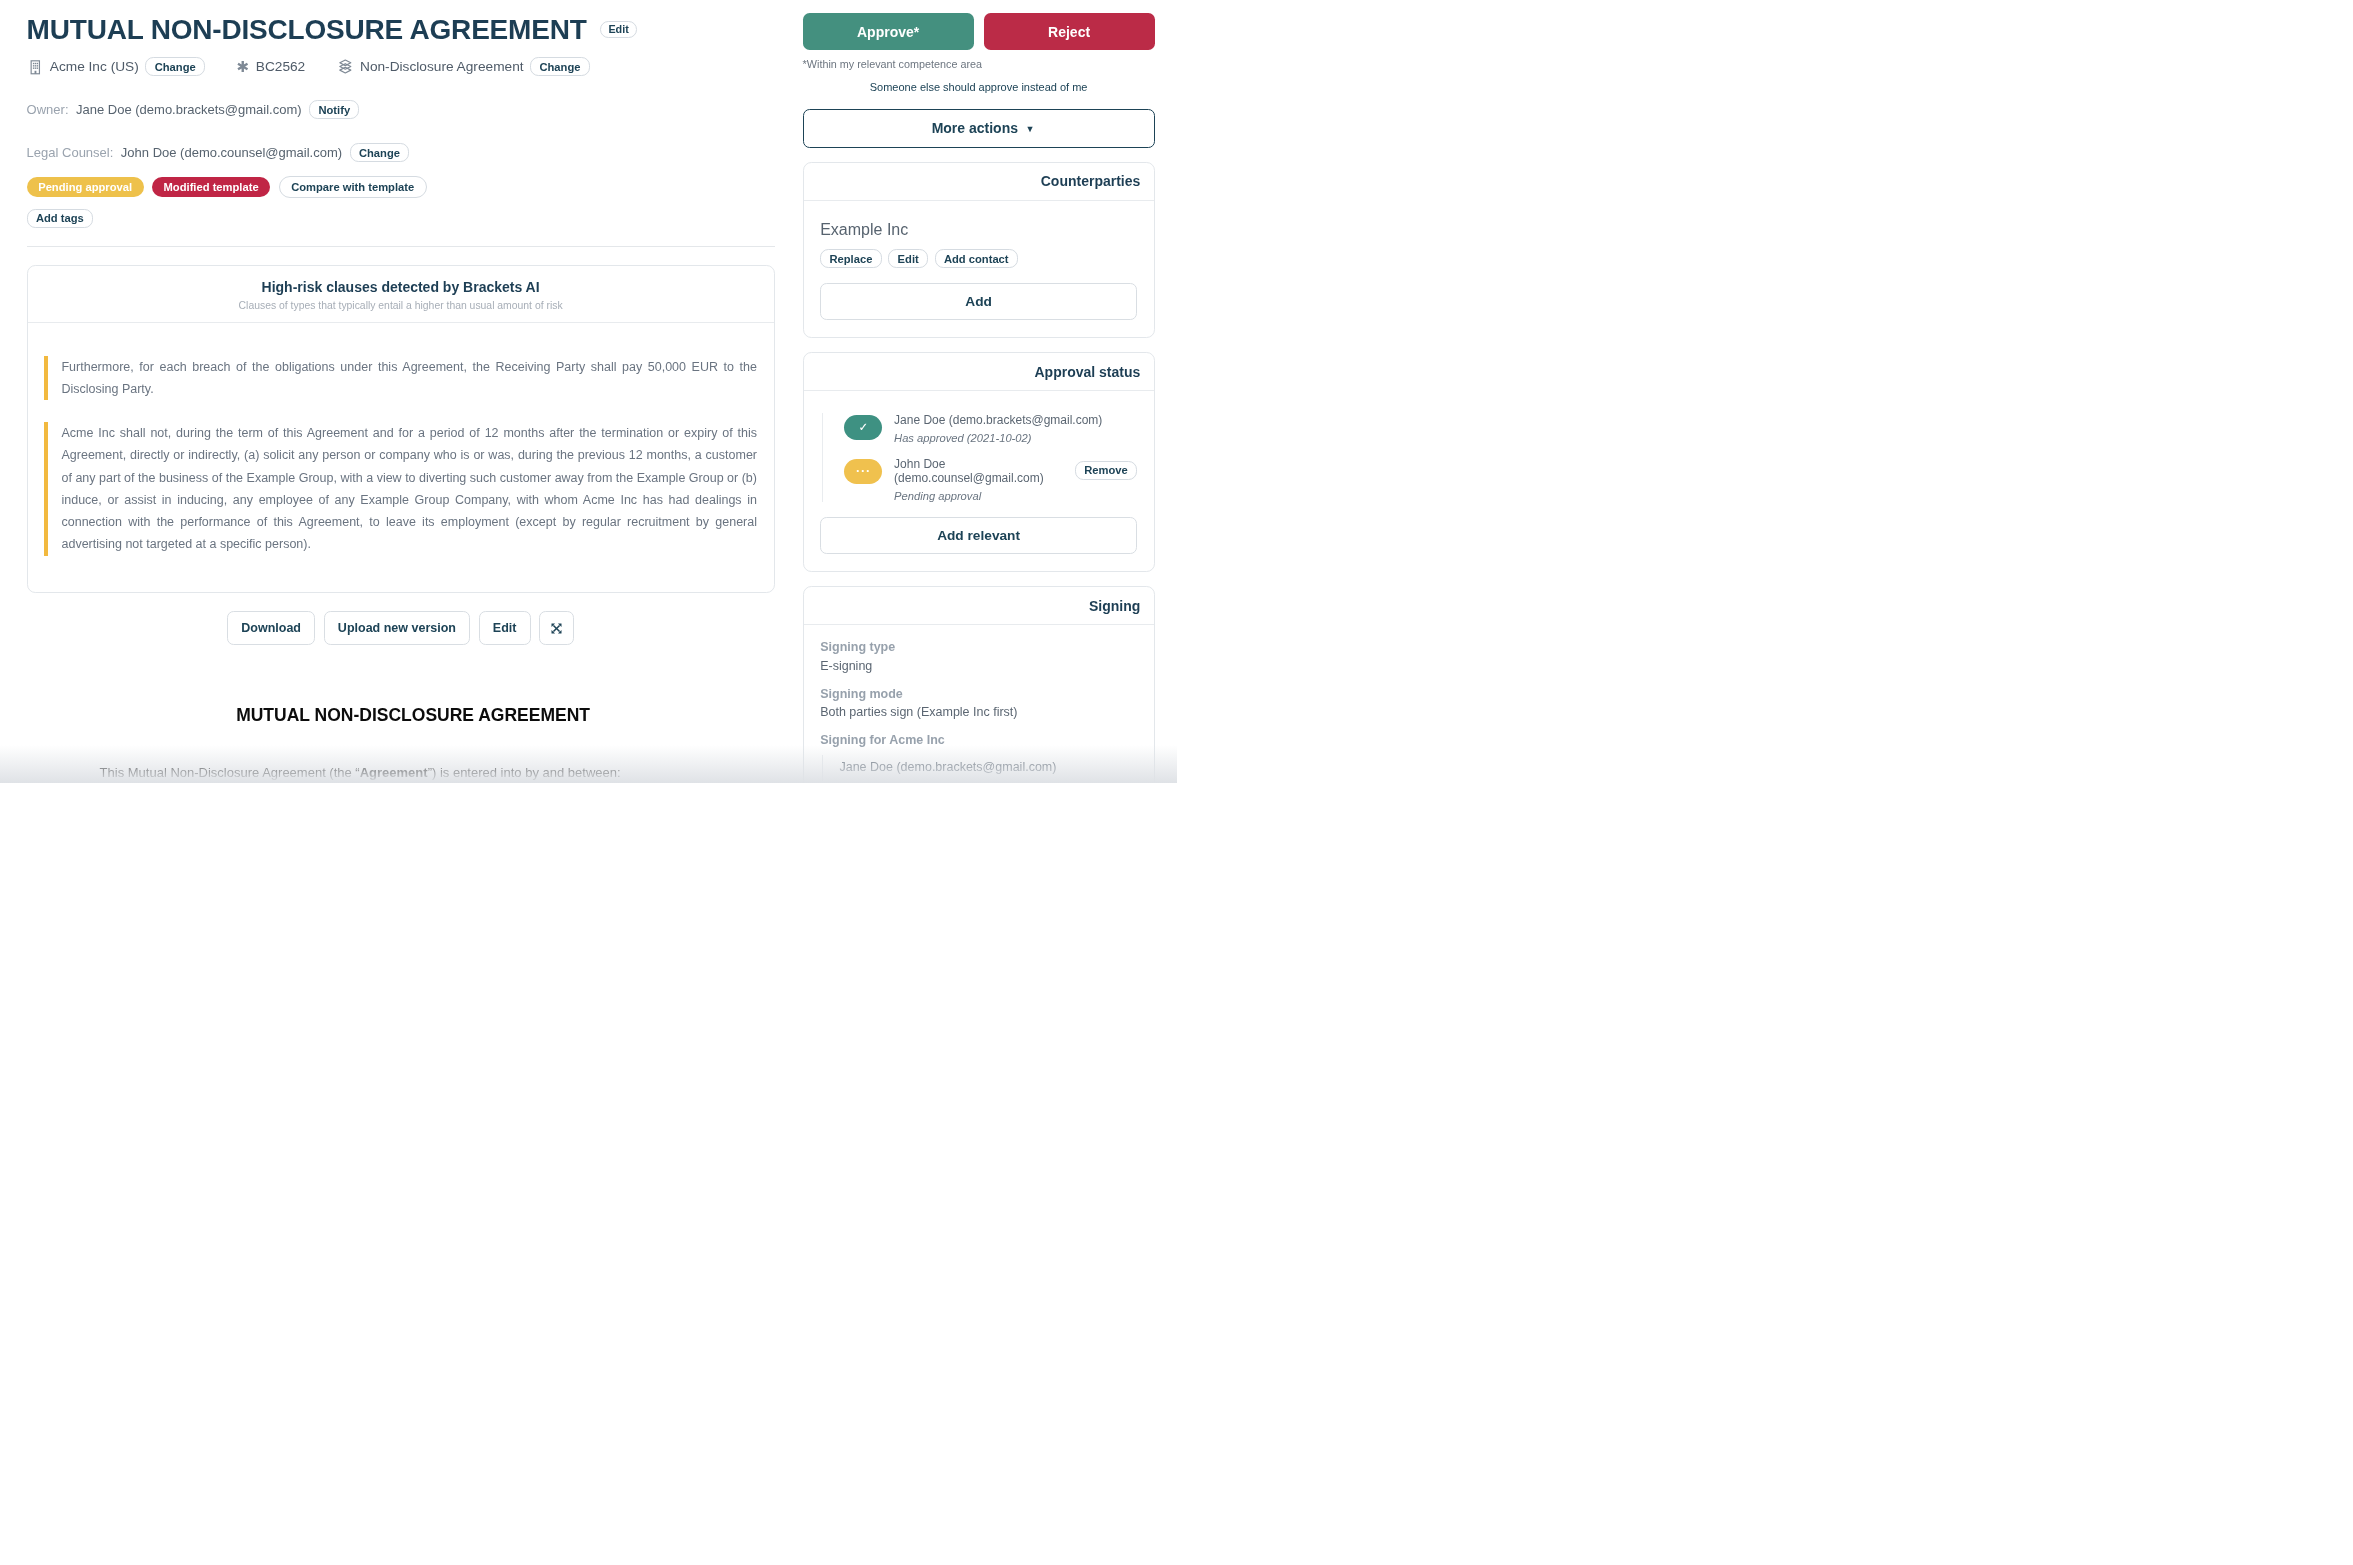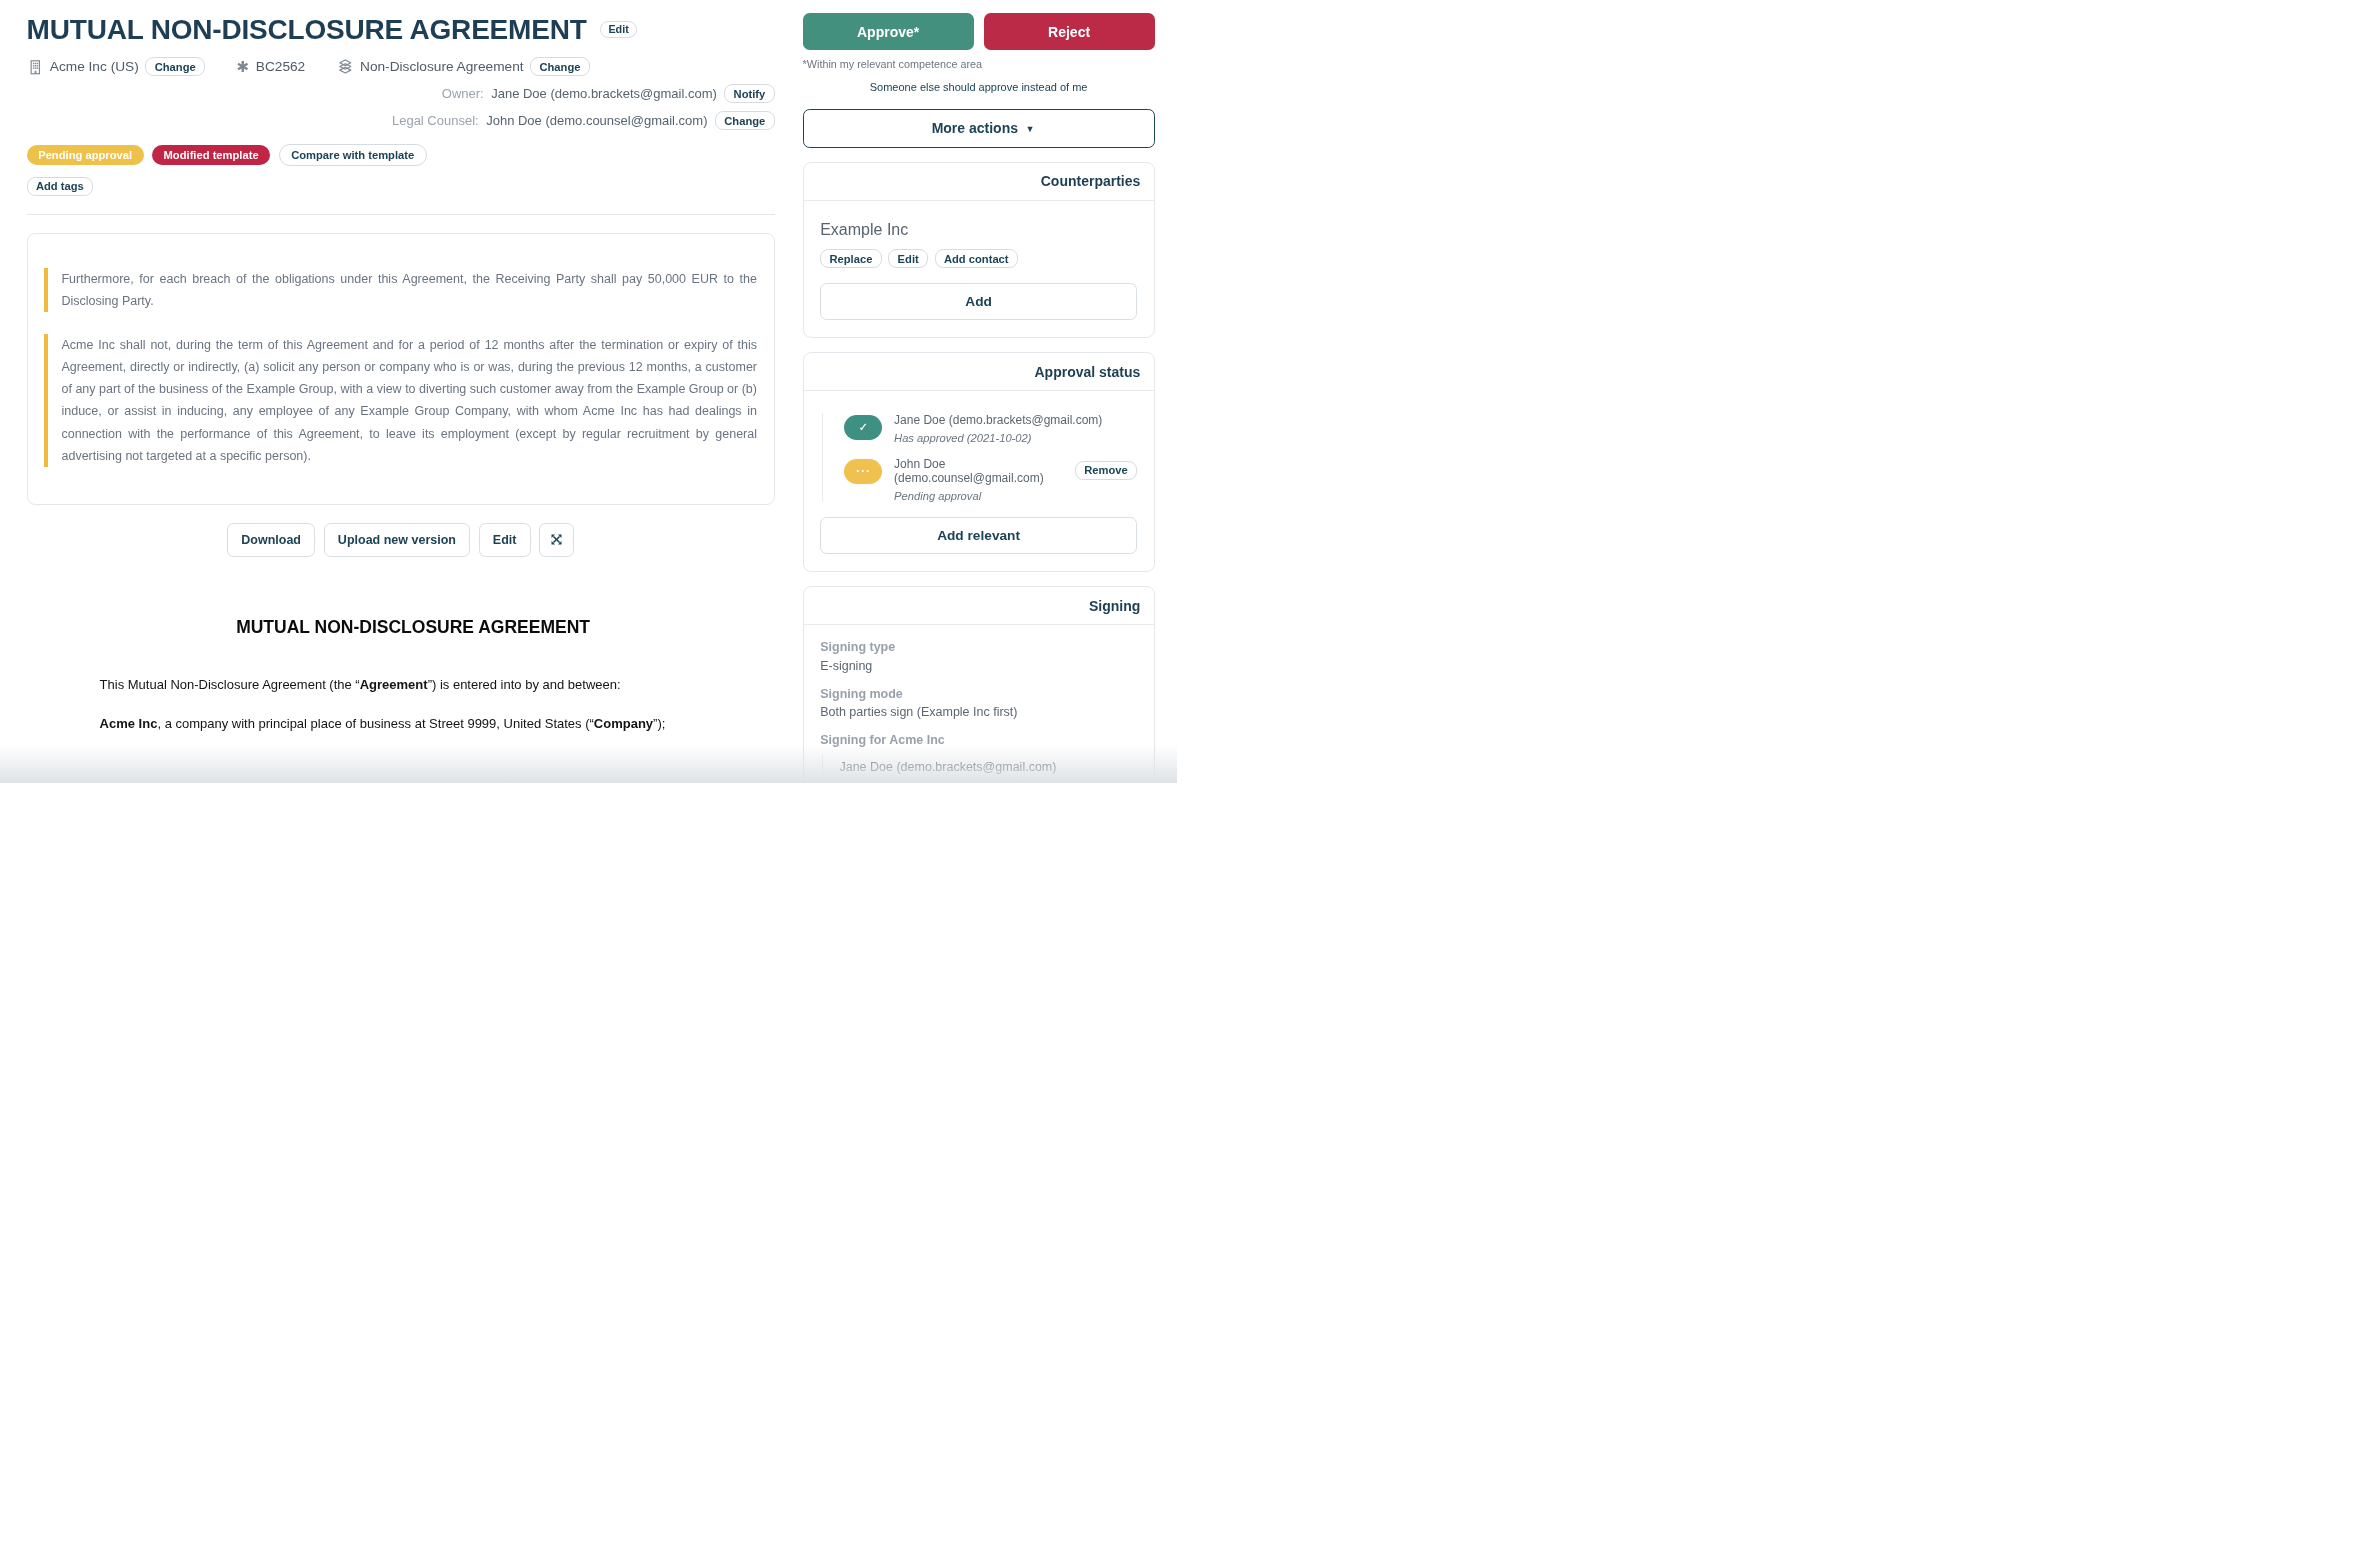--- a/index.html
+++ b/index.html
@@ -30,21 +30,21 @@
   .chip.sm{font-size:10.8px;padding:1.7px 7.5px;}
   .title-row .chip{margin-top:7.5px;}
 
   .meta-row{display:flex;align-items:center;gap:8.3px;margin-top:11.6px;
     font-size:13.7px;color:#4f5b68;}
   .meta-group{display:flex;align-items:center;gap:6.6px;}
   .meta-gap{width:15px;}
   .meta-icon{color:#7e8995;display:inline-flex;align-items:center;}
   .asterisk-glyph{font-size:15px;color:#7e8995;line-height:1;}
 
-  .person-row{display:flex;align-items:center;gap:7.5px;margin-top:8px;font-size:13px;justify-content:flex-end;}
+  .person-row{display:flex;align-items:center;gap:7.5px;margin-top:24px;font-size:13px;}
   .person-label{color:#9aa3ae;}
   .person-value{color:#57636f;}
 
   .badges-row{display:flex;align-items:center;gap:8.3px;margin-top:13.3px;}
   .badge{border-radius:830px;padding:4.2px 11.6px;font-size:11.2px;font-weight:700;color:#fff;}
   .badge.yellow{background:#eec14b;}
   .badge.crimson{background:#c02545;}
   .pill-outline{
     background:#fff;border:0.8px solid #d5dbe1;border-radius:830px;
     padding:4.2px 11.6px;font-size:11.2px;font-weight:700;color:#1d4356;cursor:pointer;
@@ -211,20 +211,24 @@
         <span class="pill-outline">Compare with template</span>
       </div>
 
       <div class="tags-row">
         <span class="chip">Add tags</span>
       </div>
 
       <hr class="divider">
 
       <div class="risk-card">
+        <div class="risk-header">
+          <h2 class="risk-title">High-risk clauses detected by Brackets AI</h2>
+          <p class="risk-sub">Clauses of types that typically entail a higher than usual amount of risk</p>
+        </div>
         <div class="risk-body">
           <div class="clause">Furthermore, for each breach of the obligations under this Agreement, the Receiving Party shall pay 50,000 EUR to the Disclosing Party.</div>
           <div class="clause">Acme Inc shall not, during the term of this Agreement and for a period of 12 months after the termination or expiry of this Agreement, directly or indirectly, (a) solicit any person or company who is or was, during the previous 12 months, a customer of any part of the business of the Example Group, with a view to diverting such customer away from the Example Group or (b) induce, or assist in inducing, any employee of any Example Group Company, with whom Acme Inc has had dealings in connection with the performance of this Agreement, to leave its employment (except by regular recruitment by general advertising not targeted at a specific person).</div>
         </div>
       </div>
 
       <div class="doc-actions">
         <button class="btn">Download</button>
         <button class="btn">Upload new version</button>
         <button class="btn">Edit</button>

